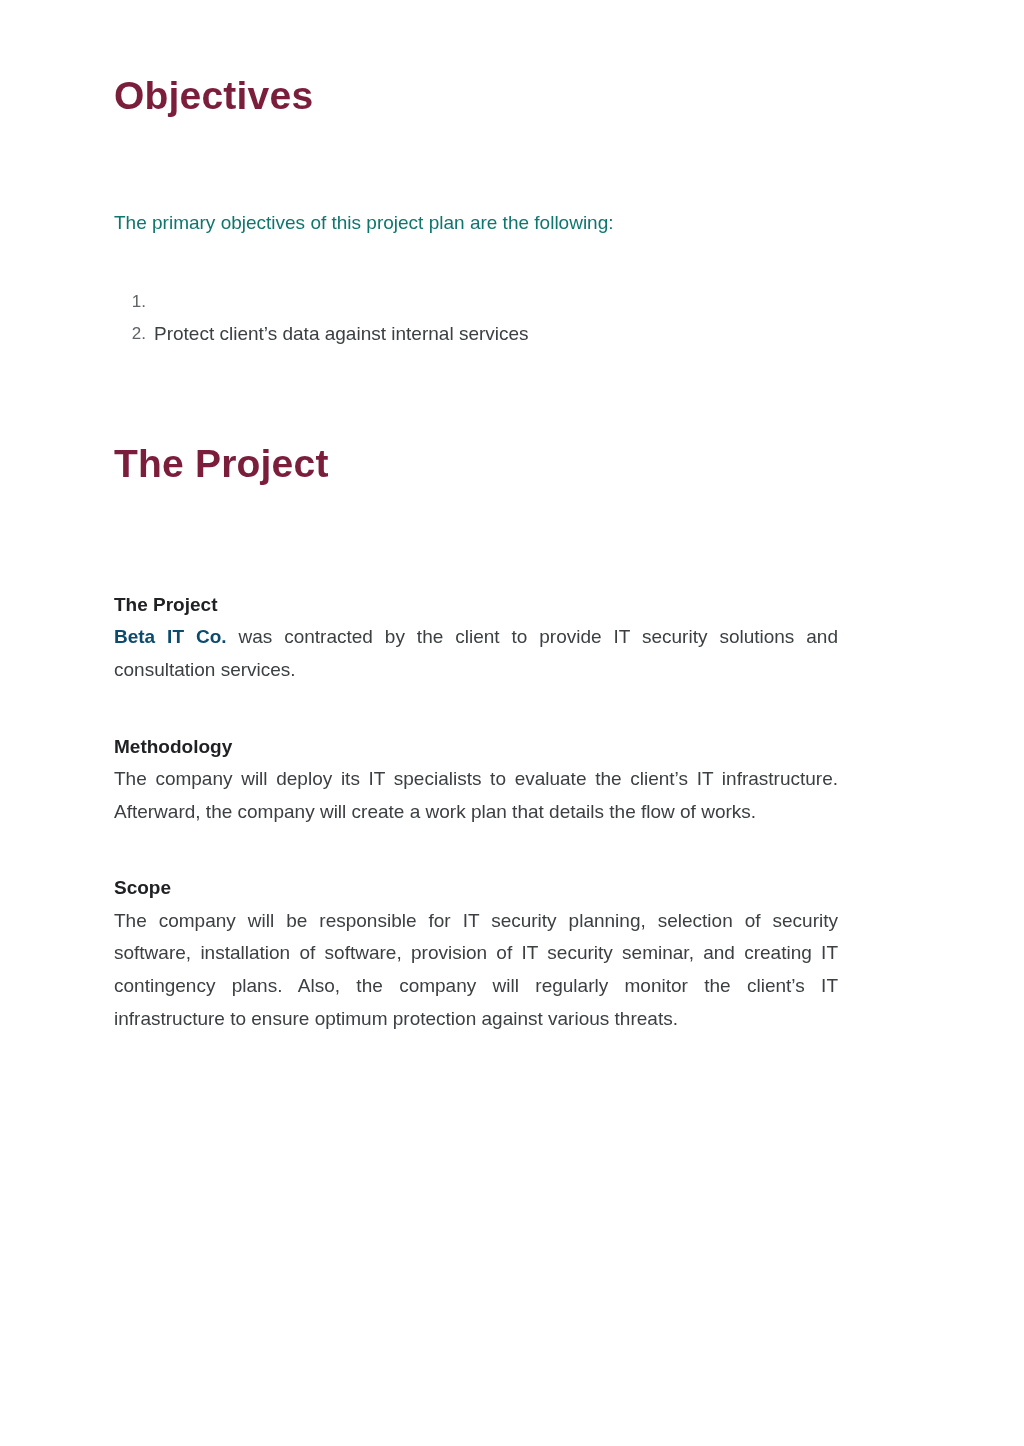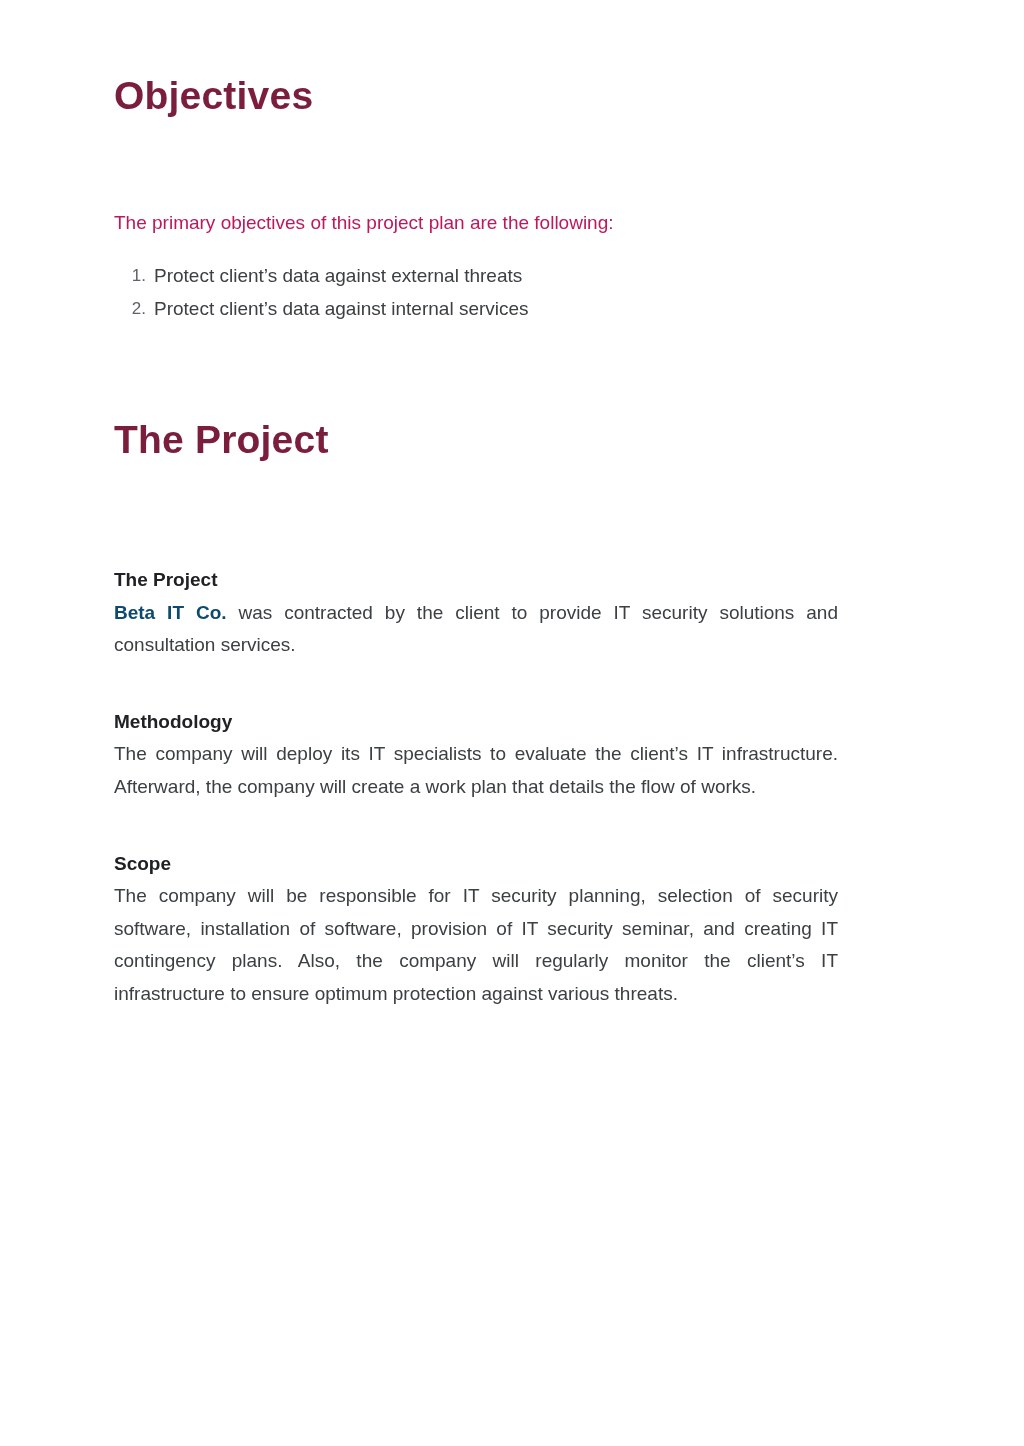--- a/index.html
+++ b/index.html
@@ -30,22 +30,22 @@
     margin-top: 2px;
     margin-bottom: 88px;
   }
   .title-project {
     margin-top: 92px;
     margin-bottom: 102px;
   }
   .intro {
     font-size: 19px;
     line-height: 1.7;
-    color: #be185d;
-    margin-bottom: 20px;
+    color: #0f766e;
+    margin-bottom: 46px;
   }
   ol.objectives-list {
     list-style: none;
     margin-left: 10px;
   }
   ol.objectives-list li {
     font-size: 19px;
     line-height: 1.75;
     color: #3c4043;
     display: flex;
@@ -84,21 +84,20 @@
 
 <div class="page">
 
   <h1 class="section-title title-objectives">Objectives</h1>
 
   <p class="intro">The primary objectives of this project plan are the following:</p>
 
   <ol class="objectives-list">
     <li>
       <span class="num">1.</span>
-      <span class="li-text">Protect client’s data against external threats</span>
     </li>
     <li>
       <span class="num">2.</span>
       <span class="li-text">Protect client’s data against internal services</span>
     </li>
   </ol>
 
   <h1 class="section-title title-project">The Project</h1>
 
   <div class="subsection">

